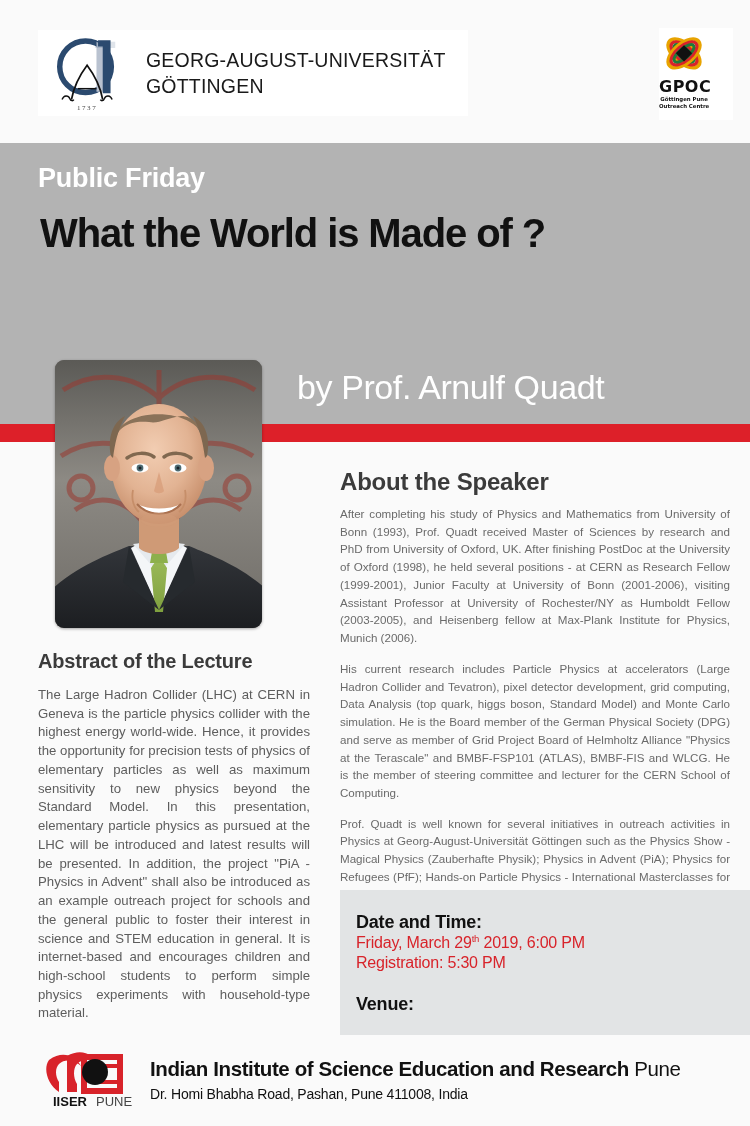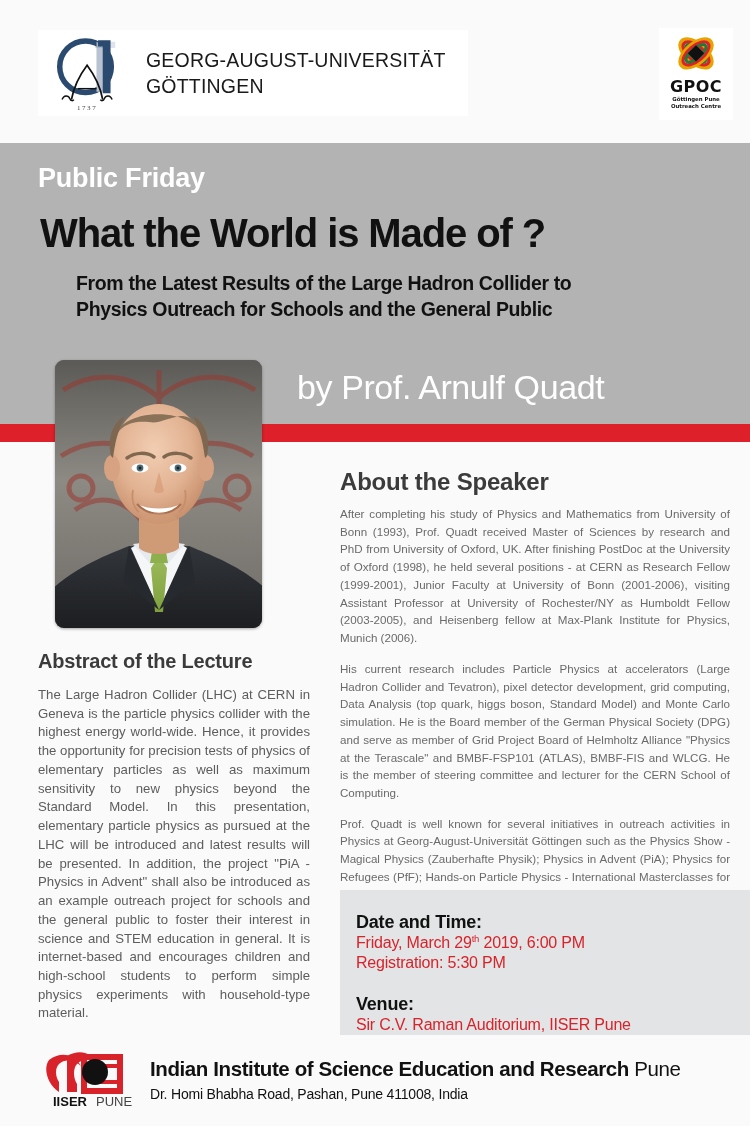--- a/index.html
+++ b/index.html
@@ -46,21 +46,21 @@
     white-space: nowrap;
   }
   .uni-name .l1 { display: block; font-family: "Liberation Sans", sans-serif; font-size: 19.5px;}
   .uni-name .l2 { display: block; font-family: "Liberation Sans", sans-serif; font-size: 19.5px;}
 
   .gpoc-box {
     position: absolute; left: 659px; top: 28px;
     width: 74px; height: 92px;
     background: #ffffff;
     display: flex; flex-direction: column;
-    align-items: center; justify-content: flex-start;
+    align-items: flex-start; justify-content: flex-start;
     padding-top: 4px;
     box-sizing: border-box;
   }
   .gpoc-mark { width: 50px; height: 46px; }
   .gpoc-word {
     font-size: 16px; font-weight: bold; color: #111;
     letter-spacing: 0.5px; line-height: 1;
     margin-top: 1px;
     font-family: "DejaVu Sans", sans-serif;
   }
@@ -255,24 +255,20 @@
       <div class="gpoc-sub">
         <span>Göttingen Pune</span><br>
         <span>Outreach Centre</span>
       </div>
     </div>
   </div>
 
   <div class="grey-panel">
     <div class="kicker">Public Friday</div>
     <div class="main-title">What the World is Made of ?</div>
-    <div class="subtitle">
-      <span>From the Latest Results of the Large Hadron Collider to</span><br>
-      <span>Physics Outreach for Schools and the General Public</span>
-    </div>
   </div>
 
   <div class="byline">
     <span class="by">by </span><span class="nm">Prof. Arnulf Quadt</span>
   </div>
 
   <div class="red-band"></div>
 
   <div class="photo">
     <svg viewBox="0 0 207 268" preserveAspectRatio="xMidYMid slice" aria-hidden="true">
@@ -364,21 +360,20 @@
     <p>His current research includes Particle Physics at accelerators (Large Hadron Collider and Tevatron), pixel detector development, grid computing, Data Analysis (top quark, higgs boson, Standard Model) and Monte Carlo simulation. He is the Board member of the German Physical Society (DPG) and serve as member of Grid Project Board of Helmholtz Alliance "Physics at the Terascale" and BMBF-FSP101 (ATLAS), BMBF-FIS and WLCG. He is the member of steering committee and lecturer for the CERN School of Computing.</p>
     <p>Prof. Quadt is well known for several initiatives in outreach activities in Physics at Georg-August-Universität Göttingen such as the Physics Show - Magical Physics (Zauberhafte Physik); Physics in Advent (PiA); Physics for Refugees (PfF); Hands-on Particle Physics - International Masterclasses for High School Students; and "Rent-a-Scientist"- Programme for Schools.</p>
   </div>
 
   <div class="info-box">
     <div class="info-label">Date and Time:</div>
     <div class="info-val"><span>Friday, March 29</span><sup>th</sup><span> 2019, 6:00 PM</span></div>
     <div class="info-val">Registration: 5:30 PM</div>
     <div class="venue-wrap">
       <div class="info-label">Venue:</div>
-      <div class="info-val">Sir C.V. Raman Auditorium, IISER Pune</div>
     </div>
   </div>
 
   <div class="footer"></div>
 
   <svg class="iiser-logo" viewBox="0 0 108 62" aria-hidden="true">
     <path d="M4 14 C18 4 30 10 36 20 C30 14 20 12 14 18 C10 22 10 30 14 36 L14 46 C2 38 -2 22 4 14 Z" fill="#d8232a"></path>
     <path d="M22 10 C36 2 48 8 54 18 C48 13 38 12 32 18 C28 22 28 32 32 38 L32 46 L22 46 Z" fill="#d8232a"></path>
     <rect x="36" y="8" width="42" height="40" fill="#d8232a"></rect>
     <rect x="42" y="14" width="30" height="28" fill="#fafafa"></rect>

